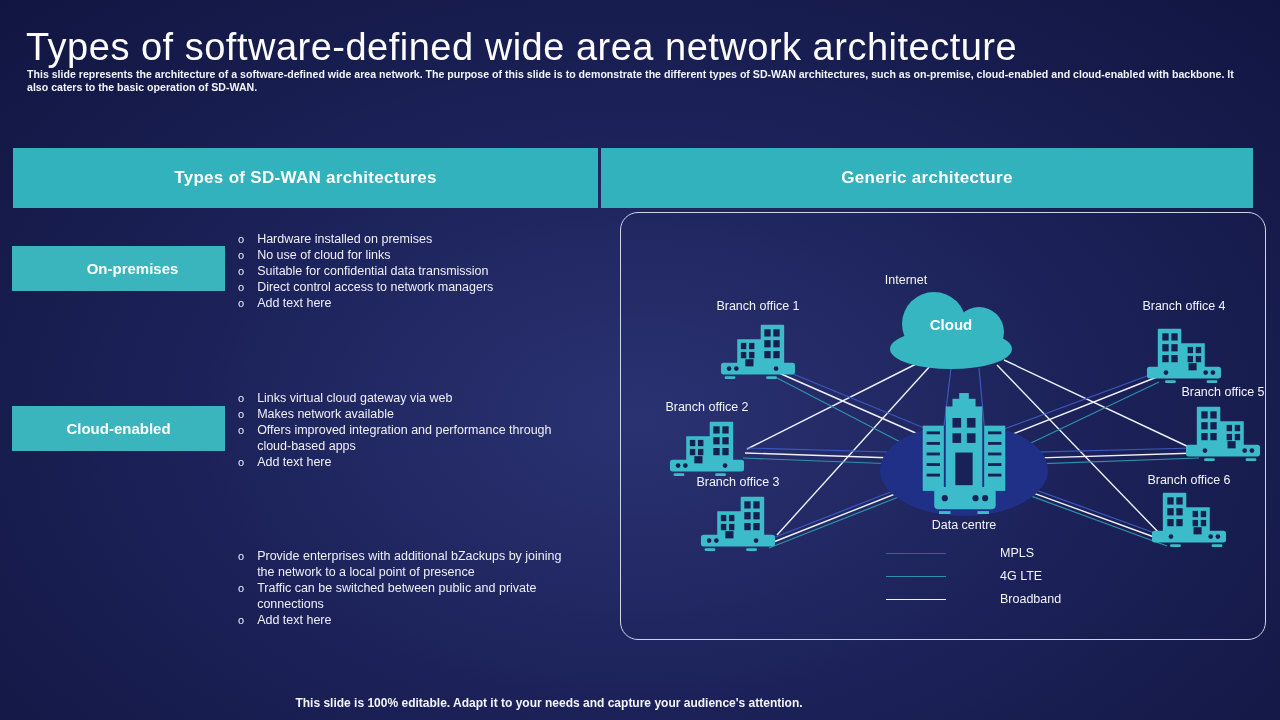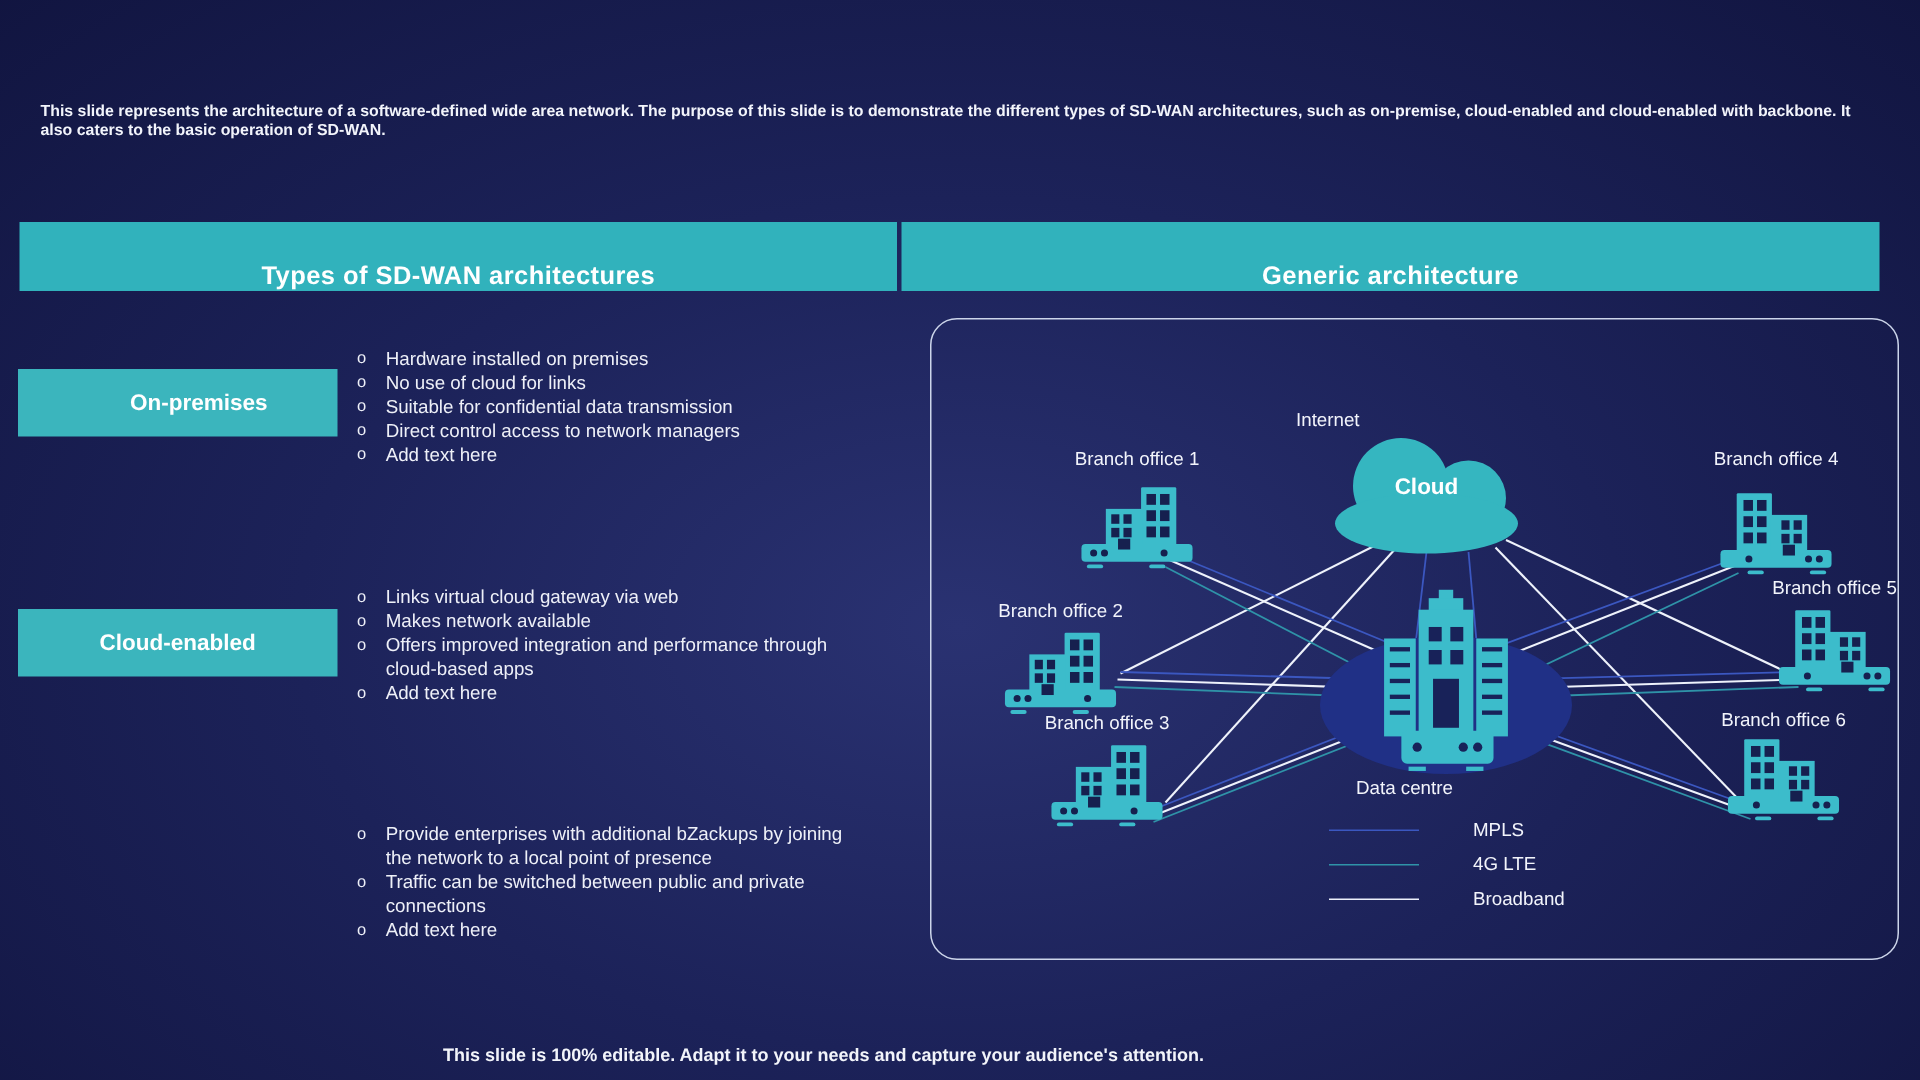--- a/index.html
+++ b/index.html
@@ -6,68 +6,69 @@
   .slide{
     position:relative;width:1280px;height:720px;overflow:hidden;
     font-family:"Liberation Sans",sans-serif;color:#fff;
     background:radial-gradient(ellipse 1050px 680px at 50% 58%, #2a3272 0%, #1c2259 42%, #0e1139 100%);
   }
   
   .title{position:absolute;left:26px;top:26px;width:1100px;font-size:38px;font-weight:400;
          letter-spacing:.5px;color:#fdfdff;white-space:nowrap;}
   .subtitle{position:absolute;left:27px;top:68px;width:1224px;font-size:10.6px;font-weight:700;
             line-height:13px;color:#f2f4fb;}
-  .hdr-bar{position:absolute;top:148px;height:46px;background:#31b2bc;display:flex;
-           align-items:flex-end;justify-content:center;}
+  .hdr-bar{position:absolute;top:148px;height:60px;background:#31b2bc;display:flex;
+           align-items:center;justify-content:center;}
   .hdr-bar span{font-size:17px;font-weight:700;letter-spacing:.3px;color:#fff;}
   .hdr-left{left:13px;width:585px;}
   .hdr-right{left:601px;width:652px;}
   
   .arch-box{position:absolute;left:12px;width:213px;background:#3bb5bd;display:flex;
             align-items:center;justify-content:center;text-align:center;
             font-size:15px;font-weight:700;line-height:19px;color:#fff;padding:0 10px;box-sizing:border-box;}
   .box1{top:246px;height:45px;padding-left:38px;}
   .box2{top:406px;height:45px;}
   .box3{top:565px;height:46px;}
   .bullets{position:absolute;left:238px;width:332px;list-style:none;margin:0;padding:0;}
   .list1{top:231px;} .list2{top:390px;} .list3{top:548px;}
   .bullet{display:flex;align-items:flex-start;}
   .bm{font-size:11px;line-height:16px;margin-right:13px;color:#eef0f8;}
   .bt{font-size:12.5px;line-height:16px;color:#eef0f8;}
   
   .panel{position:absolute;left:620px;top:212px;width:646px;height:428px;
          border:1.5px solid #ccd5ea;border-radius:18px;box-sizing:border-box;}
   .lines{position:absolute;left:0;top:0;width:646px;height:428px;}
-  .net-label{position:absolute;font-size:12.5px;color:#f2f4fb;text-align:left;white-space:nowrap;}
+  .net-label{position:absolute;font-size:12.5px;color:#f2f4fb;text-align:center;white-space:nowrap;}
   .cloud-wrap{position:absolute;left:255px;top:73px;width:150px;height:86px;}
   .cloud-icon{position:absolute;left:0;top:0;width:150px;height:86px;}
   .cloud-label{position:absolute;left:0;top:30px;width:150px;text-align:center;
                font-size:15px;font-weight:700;color:#fff;}
   .dc-ellipse{position:absolute;left:259px;top:211px;width:168px;height:92px;
               background:#203086;border-radius:50%;}
   .dc-icon{position:absolute;left:295px;top:180px;width:96px;height:121px;}
   .bo{position:absolute;width:112px;text-align:center;}
   .bo-label{font-size:12.5px;line-height:16px;color:#f2f4fb;white-space:nowrap;}
   .bo-icon{display:block;margin:0 auto;width:78px;height:56px;}
   .flip{transform:scaleX(-1);}
-  .legend-row{position:absolute;left:265px;display:flex;align-items:center;height:16px;}
+  .legend-row{position:absolute;left:265px;display:flex;align-items:center;height:16px;gap:18px;}
   .legend-line{display:inline-block;width:60px;height:0;border-top-width:1.5px;border-top-style:solid;}
   .c-mpls{border-top-color:#3b57c0;}
   .c-lte{border-top-color:#2f93a8;}
   .c-bb{border-top-color:#edf1fb;}
   .legend-label{margin-left:36px;font-size:12.5px;color:#f2f4fb;}
   
   .footer{position:absolute;left:0;top:696px;width:1098px;text-align:center;
           font-size:12px;font-weight:700;color:#f2f4fa;}
 </style>
 </head>
 <body>
 
 <div class="slide">
 
+  <div class="title">Types of software-defined wide area network architecture</div>
   <div class="subtitle">This slide represents the architecture of a software-defined wide area network. The purpose of this slide is to demonstrate the different types of SD-WAN architectures, such as on-premise, cloud-enabled and cloud-enabled with backbone. It also caters to the basic operation of SD-WAN.</div>
 
   <div class="hdr-bar hdr-left">
     <span>Types of SD-WAN architectures</span>
   </div>
   <div class="hdr-bar hdr-right">
     <span>Generic architecture</span>
   </div>
 
   <div class="arch-box box1">On-premises</div>

